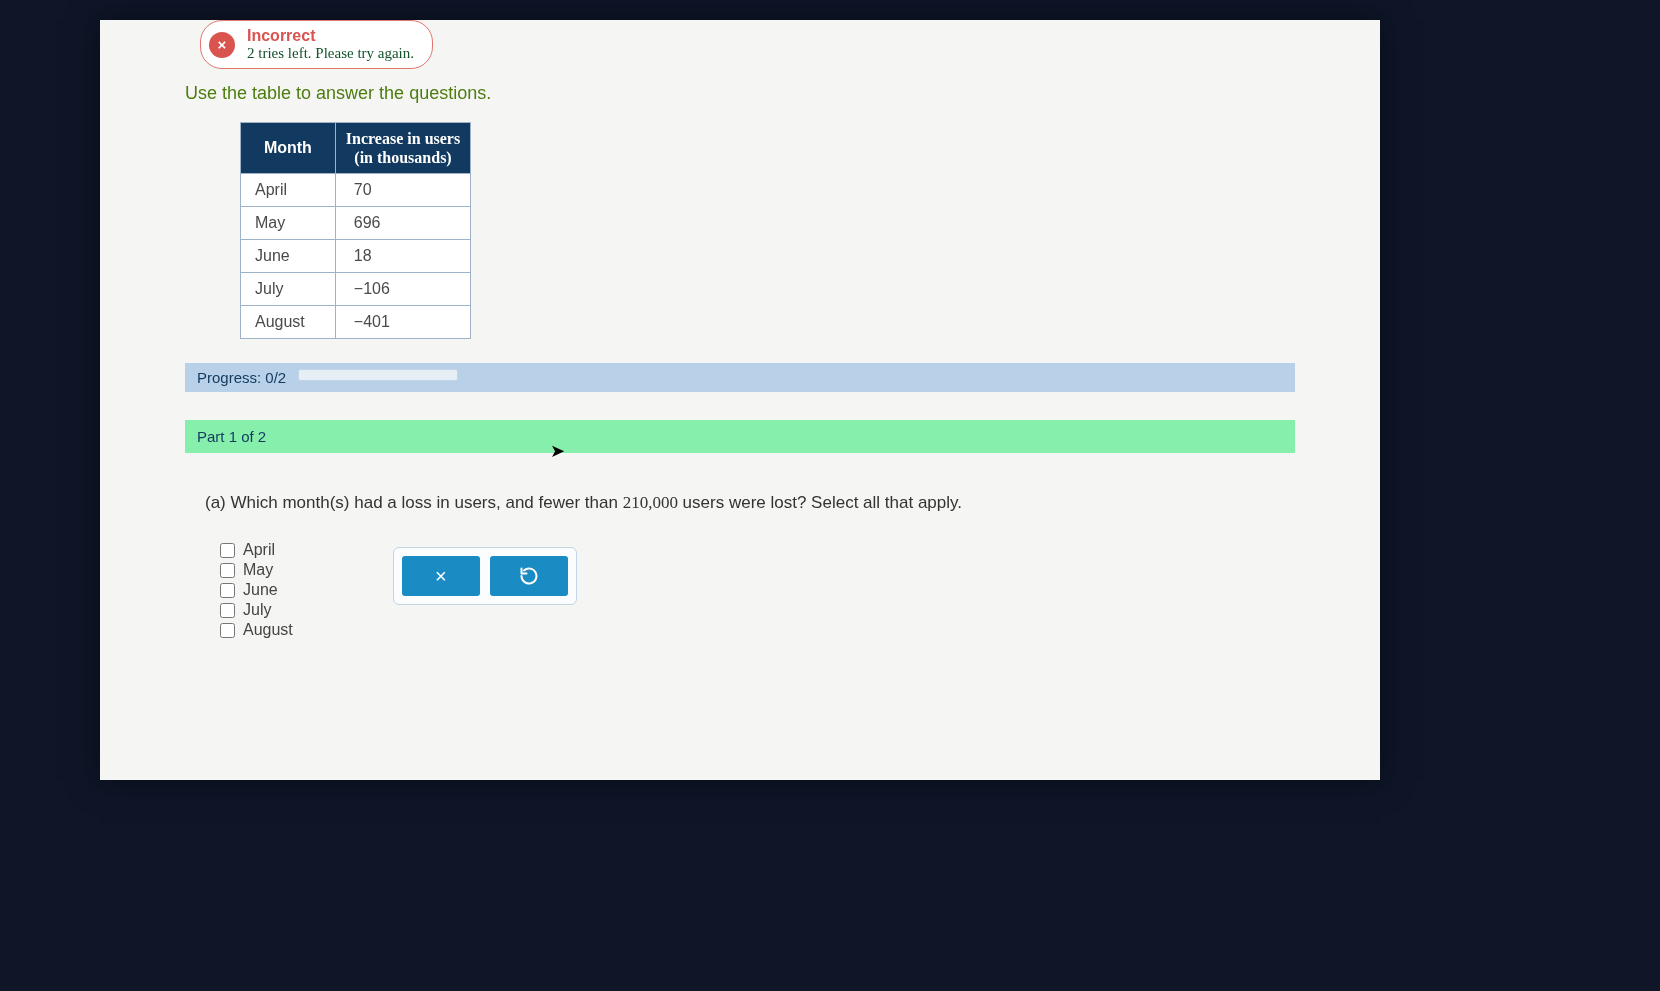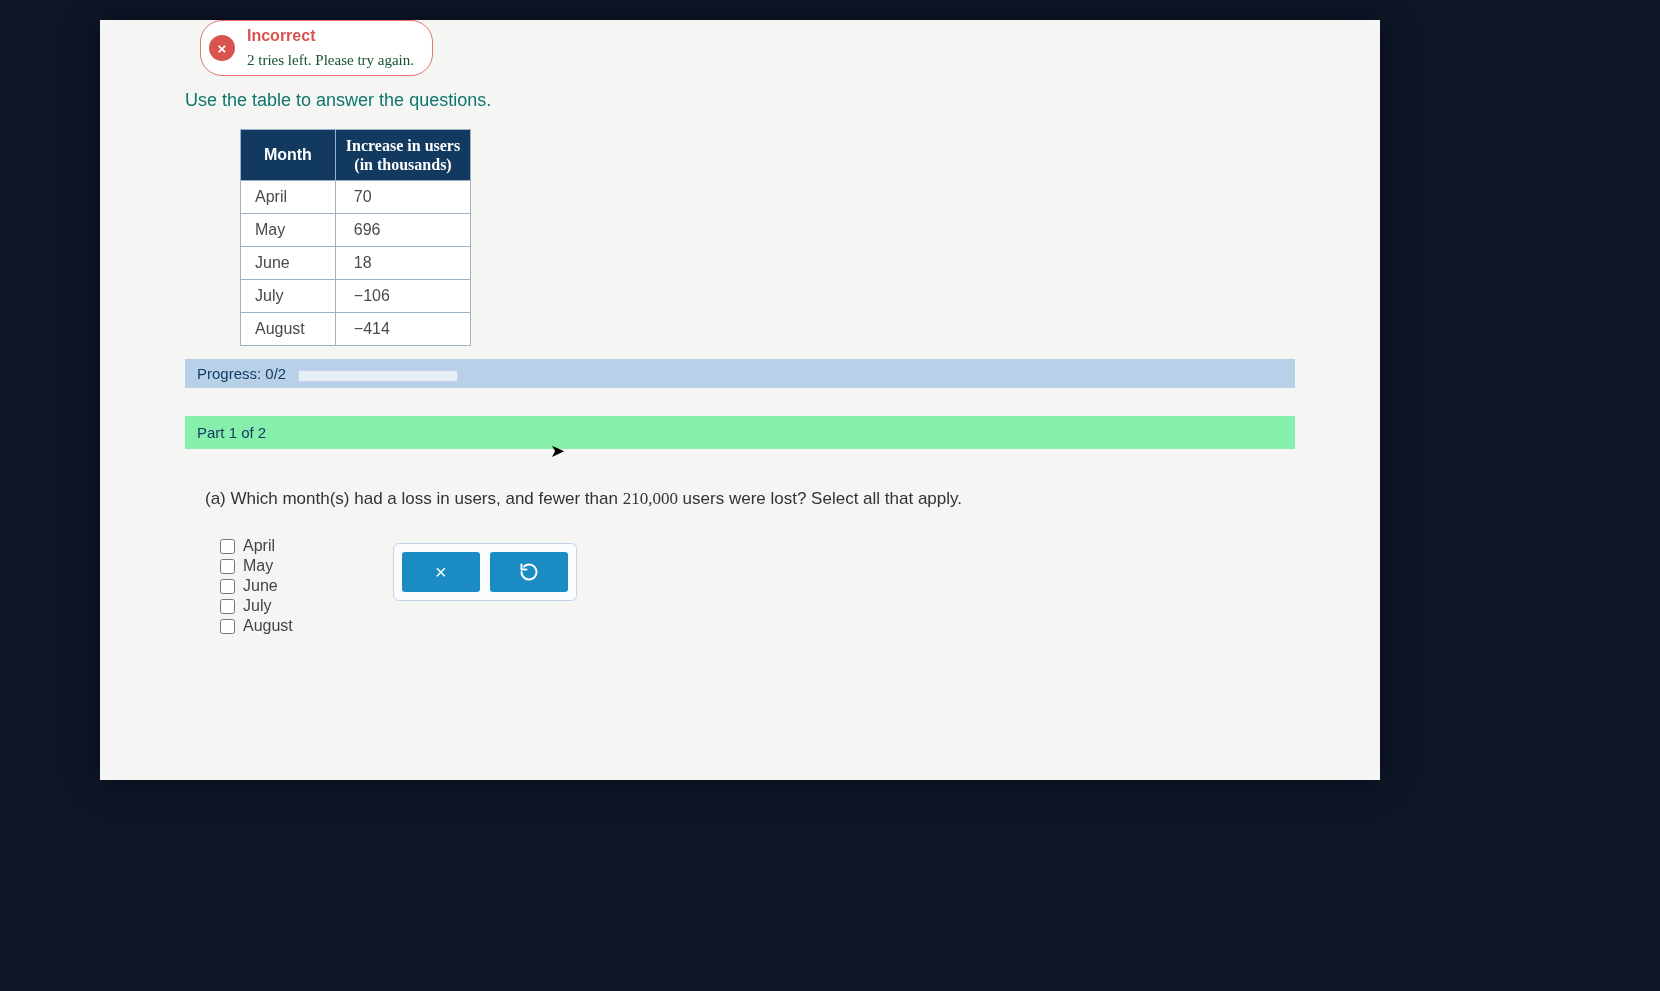--- a/index.html
+++ b/index.html
@@ -40,25 +40,25 @@
     background: #d9534f;
     color: #fff;
     font-weight: bold;
     font-size: 15px;
     display: inline-flex;
     align-items: center;
     justify-content: center;
     margin-right: 12px;
     flex-shrink: 0;
   }
-  .feedback-text { display: flex; flex-direction: column; gap: 7px; }
+  .feedback-text { display: flex; flex-direction: column; }
   .feedback-title { color: #d9534f; font-weight: bold; font-size: 16px; }
   .feedback-sub { color: #14532d; font-size: 15px; font-family: Liberation Serif, serif; }
   .prompt-text { margin-top: 38px; font-size: 18px; color: #3a3a3a; line-height: 1.5; }
-  .prompt-sub { margin-top: 14px; font-size: 18px; color: #0f766e; }
+  .prompt-sub { margin-top: 14px; font-size: 18px; color: #4d7c0f; }
 
   .data-table {
     border-collapse: collapse;
     margin-left: 55px;
     margin-top: 18px;
     font-size: 16px;
   }
   .data-table th {
     background: #12395f;
     color: #fff;
@@ -71,25 +71,25 @@
   .data-table td {
     border: 1px solid #9fb3c8;
     padding: 7px 18px;
     text-align: left;
     color: #4a4a4a;
     background: #fff;
   }
   .data-table td.month-cell { text-align: left; padding-left: 14px; padding-right: 30px; }
 
   .progress-bar-wrap {
-    margin-top: 13px;
+    margin-top: 24px;
     background: #b8d1e8;
     padding: 6px 12px;
     display: flex;
-    align-items: flex-end;
+    align-items: flex-start;
     font-size: 15px;
     color: #12395f;
   }
   .progress-track {
     margin-left: 12px;
     width: 160px;
     height: 12px;
     background: #e6eef6;
     border: 1px solid #c3d4e6;
     border-radius: 2px;
@@ -188,21 +188,21 @@
       <tr>
         <td class="month-cell">June</td>
         <td>18</td>
       </tr>
       <tr>
         <td class="month-cell">July</td>
         <td>−106</td>
       </tr>
       <tr>
         <td class="month-cell">August</td>
-        <td>−414</td>
+        <td>−401</td>
       </tr>
     </tbody>
   </table>
 
   <div class="progress-bar-wrap">
     <span>Progress: 0/2</span>
     <span class="progress-track"></span>
   </div>
 
   <div class="part-bar">

